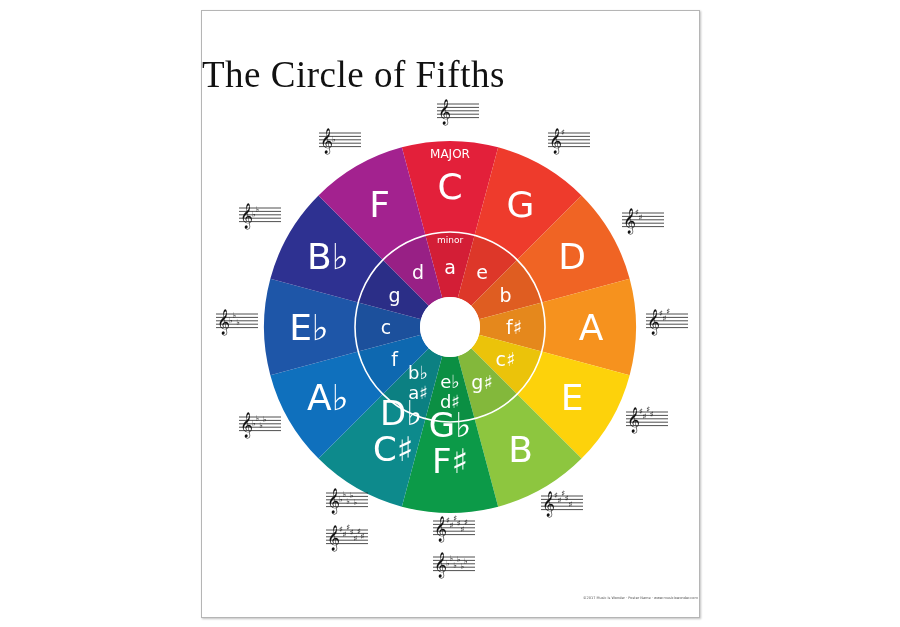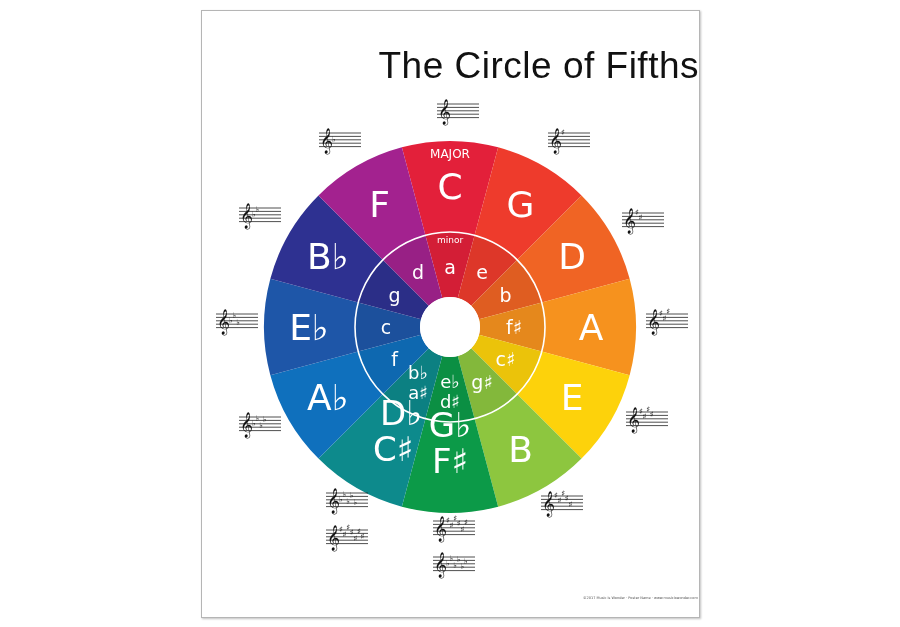--- a/index.html
+++ b/index.html
@@ -1,18 +1,18 @@
 <!DOCTYPE html>
 <html><head>
 <meta charset="utf-8">
 <style>
   html,body{margin:0;padding:0;background:#ffffff;}
   body{width:900px;height:627px;position:relative;overflow:hidden;font-family:"DejaVu Sans","Liberation Sans",sans-serif;}
   .poster{position:absolute;left:201px;top:10px;width:497px;height:606px;background:#fff;border:1px solid #b5b5b5;box-shadow:1px 1px 2px rgba(0,0,0,0.25);}
-  .title{position:absolute;left:0;top:34px;width:100%;text-align:right;font-family:Liberation Sans, sans-serif;font-weight:200;font-size:37px;letter-spacing:0.5px;color:#111;}
+  .title{position:absolute;left:0;top:42px;width:100%;text-align:left;font-family:Liberation Serif, serif;font-weight:200;font-size:37px;letter-spacing:0.5px;color:#111;}
   svg.wheel{position:absolute;left:0;top:0;}
   .credit{position:absolute;left:583px;top:596px;font-size:3.5px;color:#555;white-space:nowrap;}
 </style>
 </head>
 <body>
 
 <div class="poster">
   <div class="title">The Circle of Fifths</div>
 </div>
 

